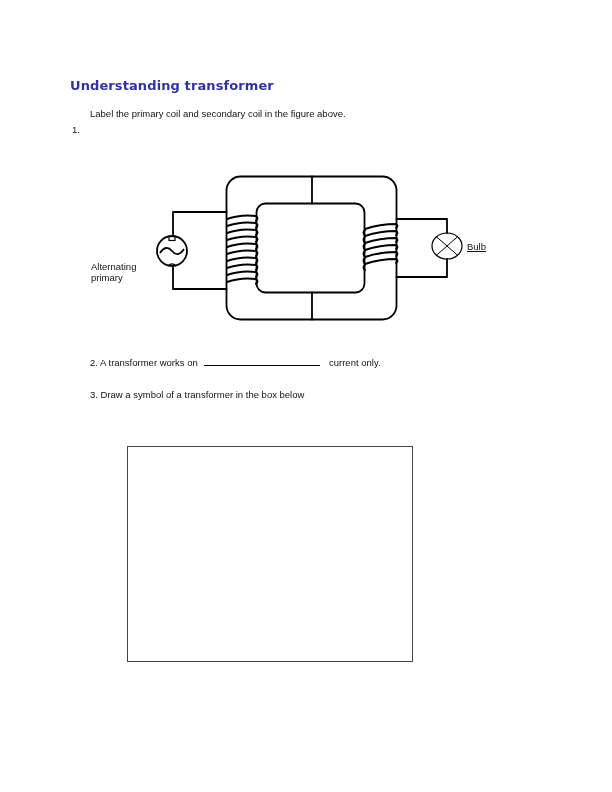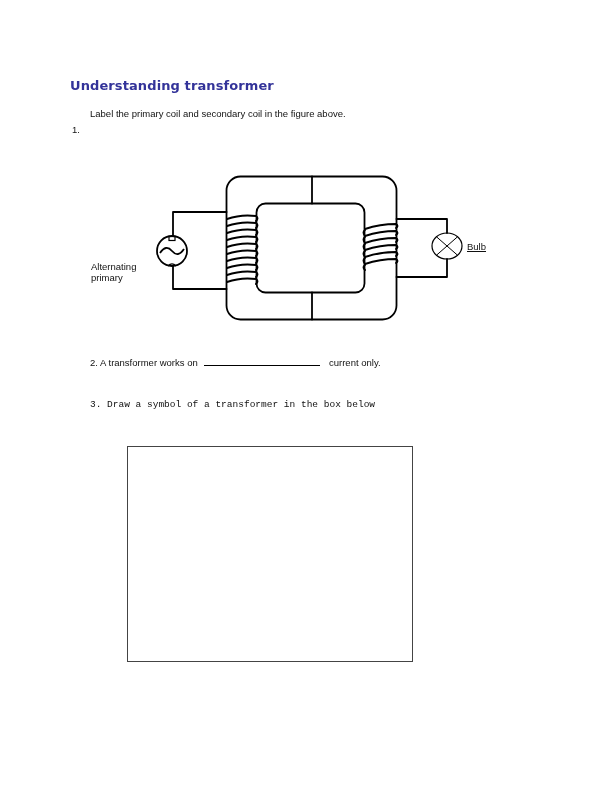--- a/index.html
+++ b/index.html
@@ -26,21 +26,21 @@
       letter-spacing: 0.1px;
     }
     .q-text {
       font-size: 9.5px;
       color: #111111;
       white-space: nowrap;
     }
     .q1-num { left: 72px; top: 124px; }
     .q1-text { left: 90px; top: 108px; }
     .q2 { left: 90px; top: 356px; }
-    .q3 { left: 90px; top: 399px; font-family: Liberation Mono, monospace; }
+    .q3 { left: 90px; top: 389px; }
     .blank {
       display: inline-block;
       width: 116px;
       border-bottom: 1px solid #000;
       margin: 0 6px 0 4px;
       height: 9px;
       vertical-align: baseline;
     }
     .diagram-label {
       font-size: 9.5px;

